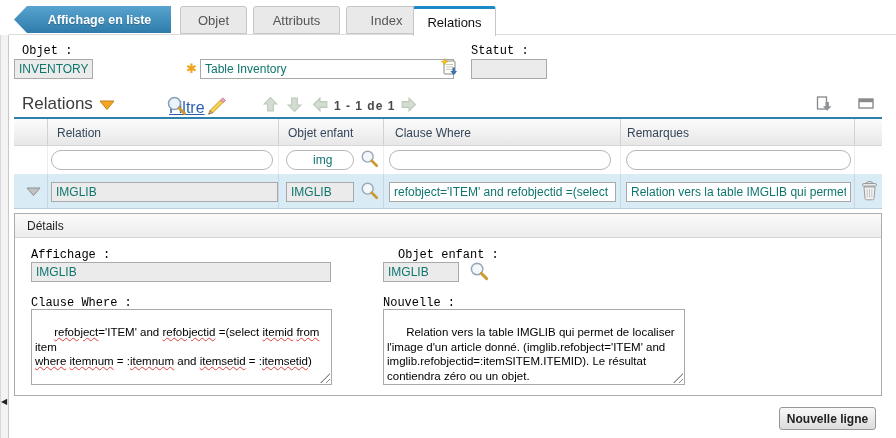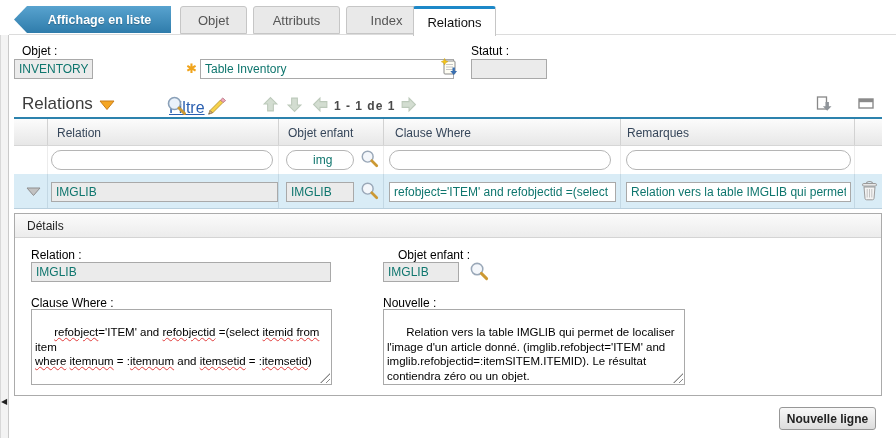--- a/index.html
+++ b/index.html
@@ -19,21 +19,21 @@
     justify-content:center; cursor:pointer; z-index:2; }
   .tab.active { background:#fff; border-top:3px solid #1d88c8; border-bottom:none; color:#111;
     height:30px; z-index:3; }
 
   
   .splitter { position:absolute; left:0; top:35px; width:9px; height:403px; background:#f3f3f3;
     border-right:1px solid #c9c9c9; border-left:1px solid #d8d8d8; z-index:1; cursor:col-resize; }
   .splitter .tri { position:absolute; left:0px; top:363px; font-size:8px; color:#222; line-height:8px; }
 
   
-  .lbl { position:absolute; color:#000; font-size:12px; white-space:nowrap; }
+  .lbl { position:absolute; color:#000; font-size:12px; white-space:nowrap;font-family:Liberation Mono, monospace; }
   .inp { position:absolute; height:20px; border:1px solid #a9a9a9; background:#fff; font-family:"Liberation Sans",sans-serif;
     font-size:12px; padding:0 4px; color:#0f766e; }
   .inp.ro { background:#ebebeb; }
   .rnd { border-radius:10px; border:1px solid #b5b5b5;padding-left:26px; }
   .star { position:absolute; color:#f0a41c; font-size:13px; }
 
   
   .section-title { position:absolute; left:22px; top:94px; font-size:17px; color:#3c3c3c; }
   .icon-btn { position:absolute; background:none; border:none; cursor:pointer; padding:0; line-height:0; }
   .filtre-link { position:absolute; left:131px; top:99px; color:#2a5fb0; text-decoration:underline;
@@ -234,21 +234,21 @@
           <path d="M6.2 9 v8.5 M8.5 9 v8.5 M10.8 9 v8.5" stroke="#c2c2c2" stroke-width="1"></path>
         </svg>
       </button>
     </div>
   </div>
 
   <div class="panel">
     <div class="panel-hd">
       <span>Détails</span>
     </div>
-    <span class="lbl" style="left:16px;top:34px;">Relation :</span>
+    <span class="lbl" style="left:16px;top:34px;">Affichage :</span>
     <input class="inp ro" style="left: 16px; top: 48px; width: 300px;" readonly="" value="IMGLIB">
     <span class="lbl" style="left:383px;top:34px;">Objet enfant :</span>
     <input class="inp ro" style="left: 368px; top: 48px; width: 76px;" readonly="" value="IMGLIB">
     <button class="icon-btn" style="left:454px;top:47px;">
       <svg width="20" height="20" viewBox="0 0 21 21">
         <circle cx="8.5" cy="8.5" r="6" fill="#f4f7fb" stroke="#9aa8b8" stroke-width="1.6"></circle>
         <line x1="13" y1="13" x2="18.5" y2="18.5" stroke="#cc9933" stroke-width="3" stroke-linecap="round"></line>
       </svg>
     </button>
 

